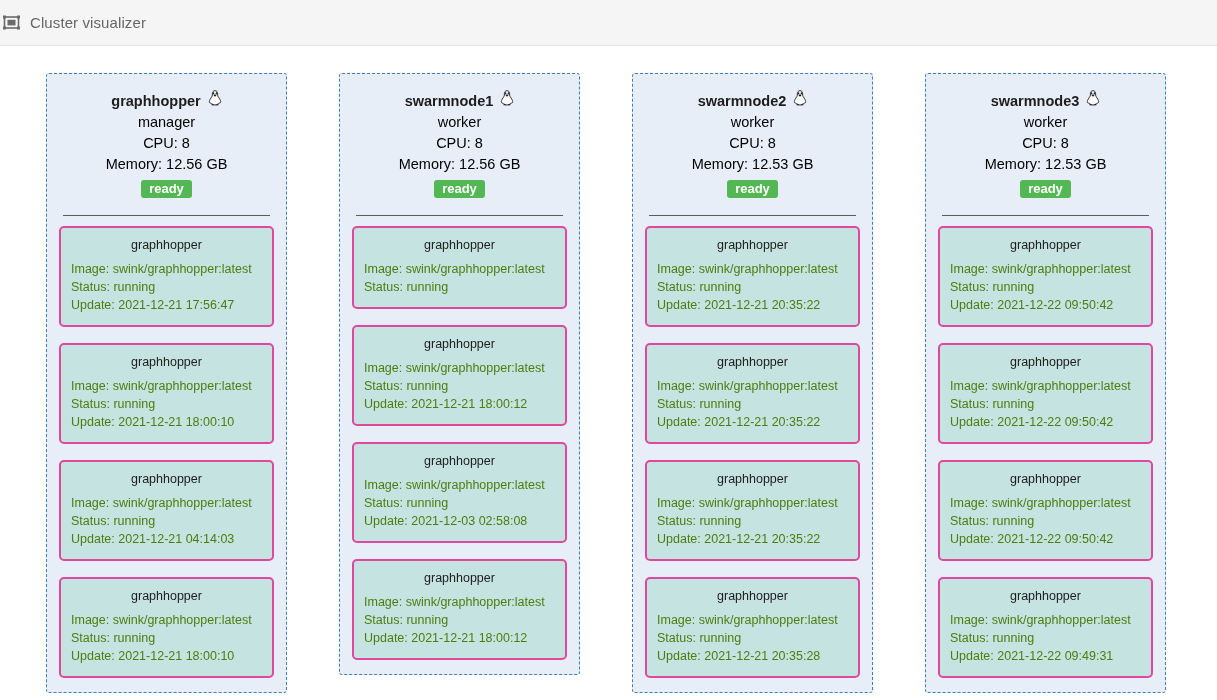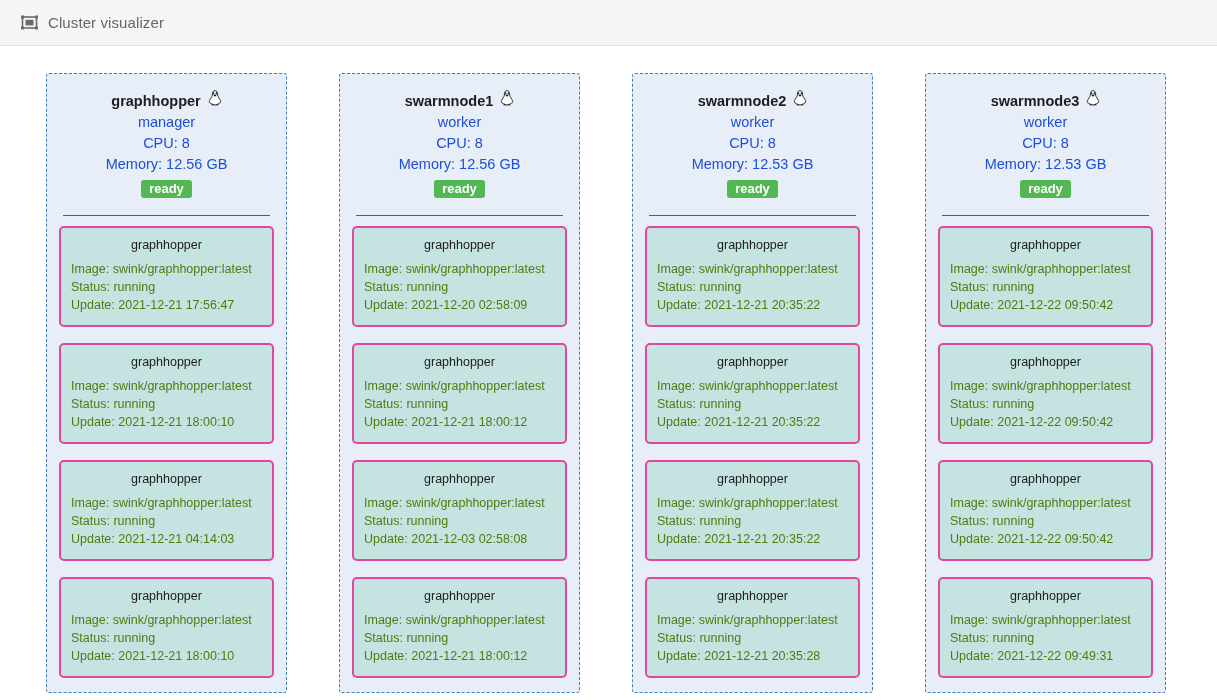--- a/index.html
+++ b/index.html
@@ -17,21 +17,21 @@
   }
 
   
   .topbar {
     height: 46px;
     flex: 0 0 46px;
     background: #f5f5f5;
     border-bottom: 1px solid #e4e4e4;
     display: flex;
     align-items: center;
-    padding-left: 20px;
+    padding-left: 2px;
   }
   .topbar-icon {
     width: 18px; height: 18px;
     display: flex; align-items: center; justify-content: center;
     margin-right: 10px;
     color: #6b6b6b;
   }
   .topbar-title {
     font-size: 15px;
     color: #666666;
@@ -75,21 +75,21 @@
     font-size: 14.5px;
     font-weight: bold;
     color: #1d1d1d;
     line-height: 20px;
   }
   .tux-icon { display: block; }
   .node-role,
   .node-cpu,
   .node-mem {
     font-size: 14.5px;
-    color: #1d4ed8;
+    color: #000000;
     line-height: 20px;
     margin-top: 1px;
   }
   .node-status-wrap { margin-top: 5px; }
   .badge {
     display: inline-block;
     background: #53b753;
     color: #ffffff;
     font-size: 13px;
     font-weight: bold;
@@ -221,21 +221,20 @@
       <div class="node-status-wrap">
         <span class="badge">ready</span>
       </div>
     </div>
     <div class="divider"></div>
     <div class="ctr-list">
             <div class="ctr">
     <div class="ctr-name">graphhopper</div>
     <div class="ctr-line">Image: swink/graphhopper:latest</div>
     <div class="ctr-line">Status: running</div>
-    <div class="ctr-line">Update: 2021-12-20 02:58:09</div>
   </div>
             <div class="ctr">
     <div class="ctr-name">graphhopper</div>
     <div class="ctr-line">Image: swink/graphhopper:latest</div>
     <div class="ctr-line">Status: running</div>
     <div class="ctr-line">Update: 2021-12-21 18:00:12</div>
   </div>
             <div class="ctr">
     <div class="ctr-name">graphhopper</div>
     <div class="ctr-line">Image: swink/graphhopper:latest</div>

